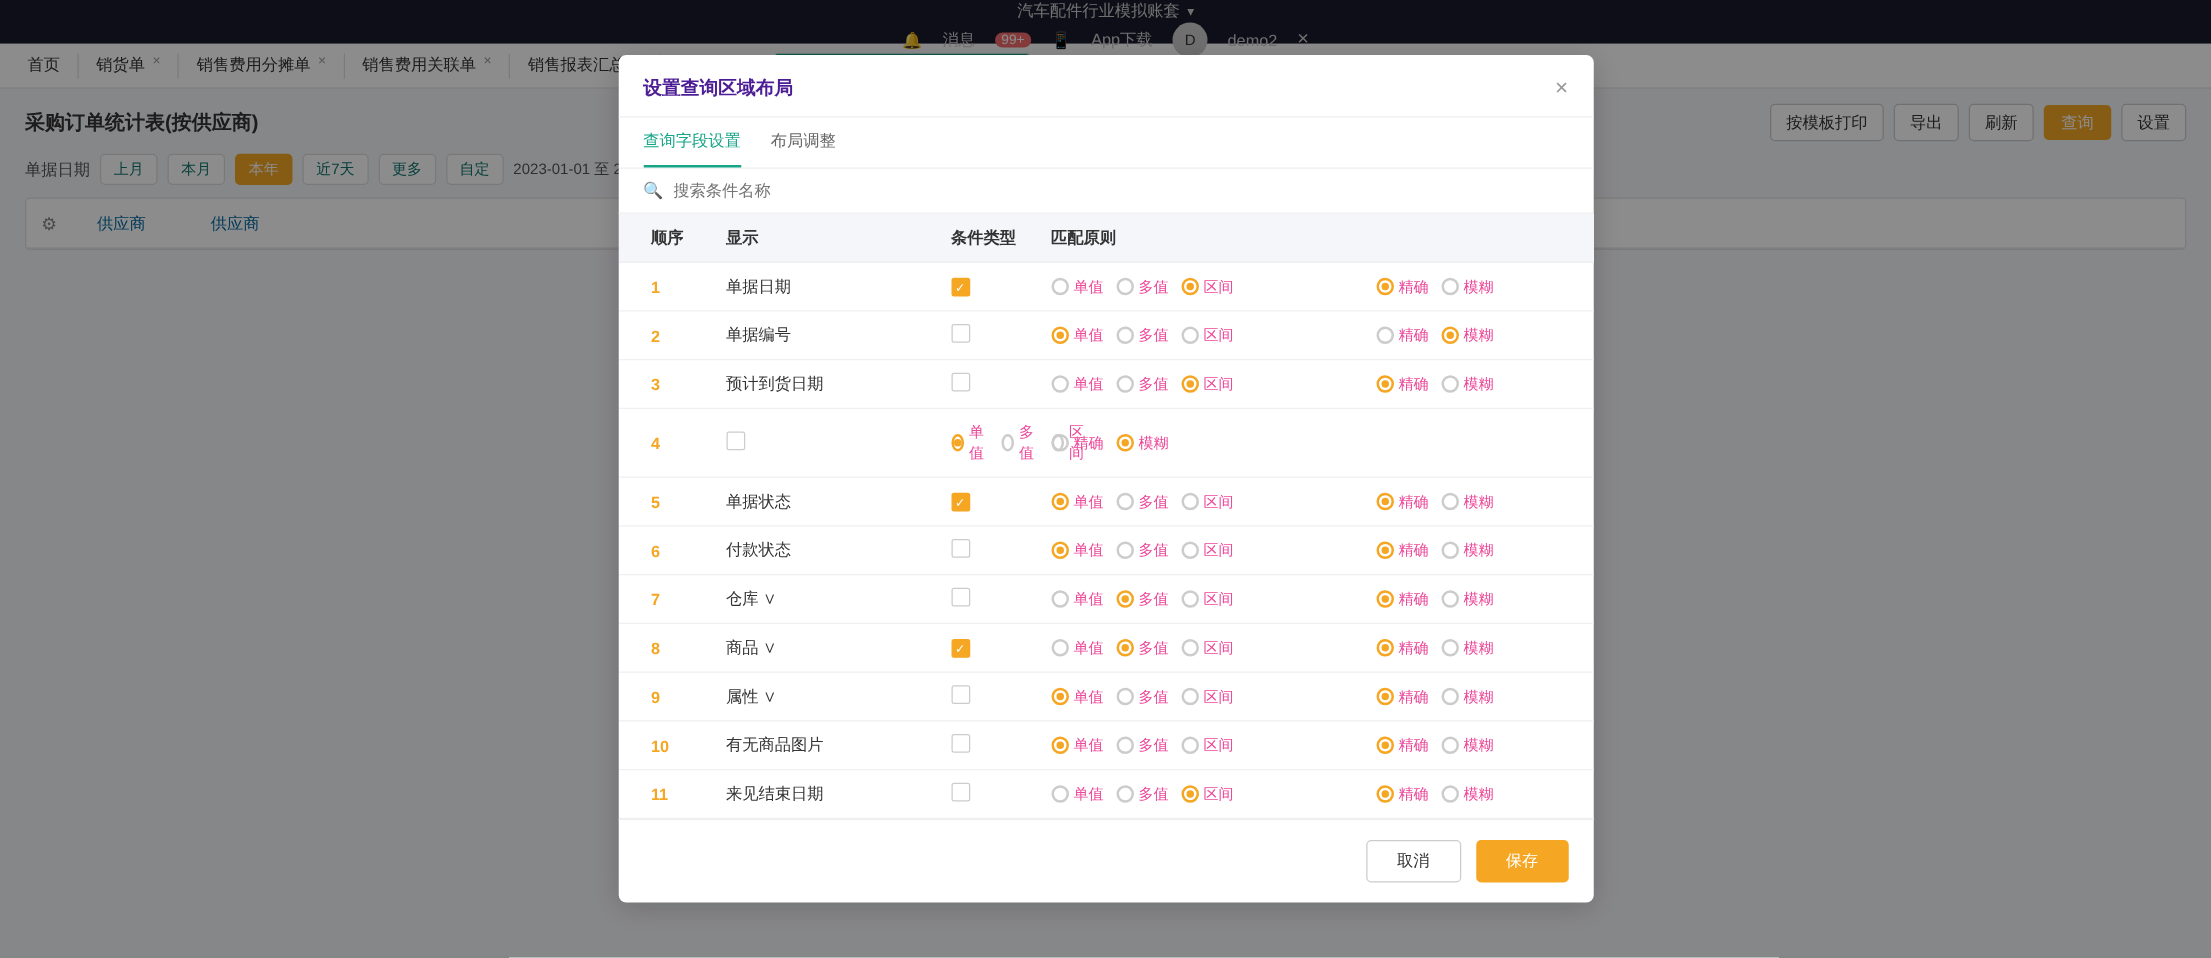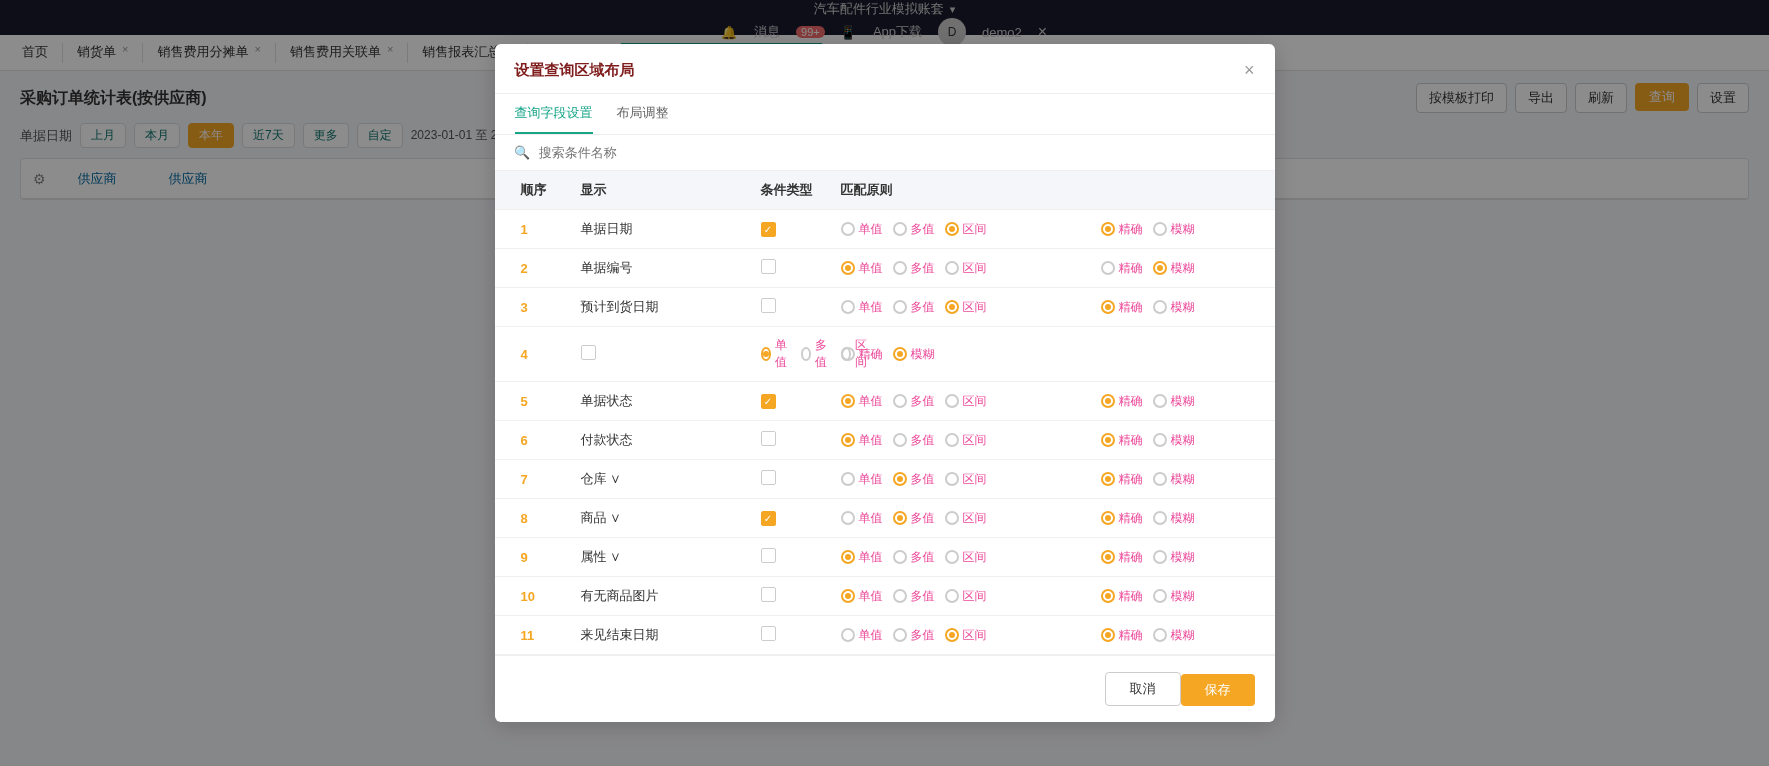--- a/index.html
+++ b/index.html
@@ -52,21 +52,21 @@
       background: #f5f6fa;
     }
 
     .page-header {
       padding: 12px 20px 0;
       display: flex;
       align-items: center;
       justify-content: space-between;
     }
     .page-title { font-size: 16px; font-weight: bold; color: #333; }
-    .page-actions { display: flex; gap: 8px; align-items: flex-start; }
+    .page-actions { display: flex; gap: 8px; align-items: center; }
     .btn-outline { border: 1px solid #ccc; background: #fff; padding: 5px 12px; border-radius: 4px; cursor: pointer; font-size: 13px; color: #333; }
     .btn-orange { background: #f5a623; color: #fff; border: none; padding: 5px 14px; border-radius: 4px; cursor: pointer; font-size: 13px; }
 
     
     .filter-row {
       padding: 10px 20px;
       display: flex;
       align-items: center;
       gap: 8px;
     }
@@ -111,21 +111,21 @@
       flex-direction: column;
       box-shadow: 0 4px 24px rgba(0,0,0,0.18);
     }
     .dialog-header {
       padding: 16px 20px 12px;
       border-bottom: 1px solid #eee;
       display: flex;
       align-items: center;
       justify-content: space-between;
     }
-    .dialog-title { font-size: 15px; font-weight: bold; color: #7f1d1d; }
+    .dialog-title { font-size: 15px; font-weight: bold; color: #4c1d95; }
     .dialog-close { font-size: 18px; color: #999; cursor: pointer; }
 
     
     .dialog-tabs {
       display: flex;
       padding: 0 20px;
       border-bottom: 1px solid #eee;
       gap: 24px;
     }
     .dialog-tab {
@@ -223,22 +223,22 @@
       justify-content: center;
     }
     .radio-dot.selected { border-color: #f5a623; }
     .radio-dot.selected::after { content: ''; width: 6px; height: 6px; background: #f5a623; border-radius: 50%; display: block; }
 
     
     .dialog-footer {
       padding: 16px 20px;
       display: flex;
       justify-content: flex-end;
+      gap: 12px;
       border-top: 1px solid #eee;
-      align-items: flex-end;
     }
     .btn-cancel {
       padding: 7px 24px;
       border: 1px solid #ccc;
       background: #fff;
       border-radius: 4px;
       font-size: 13px;
       cursor: pointer;
       color: #333;
     }

